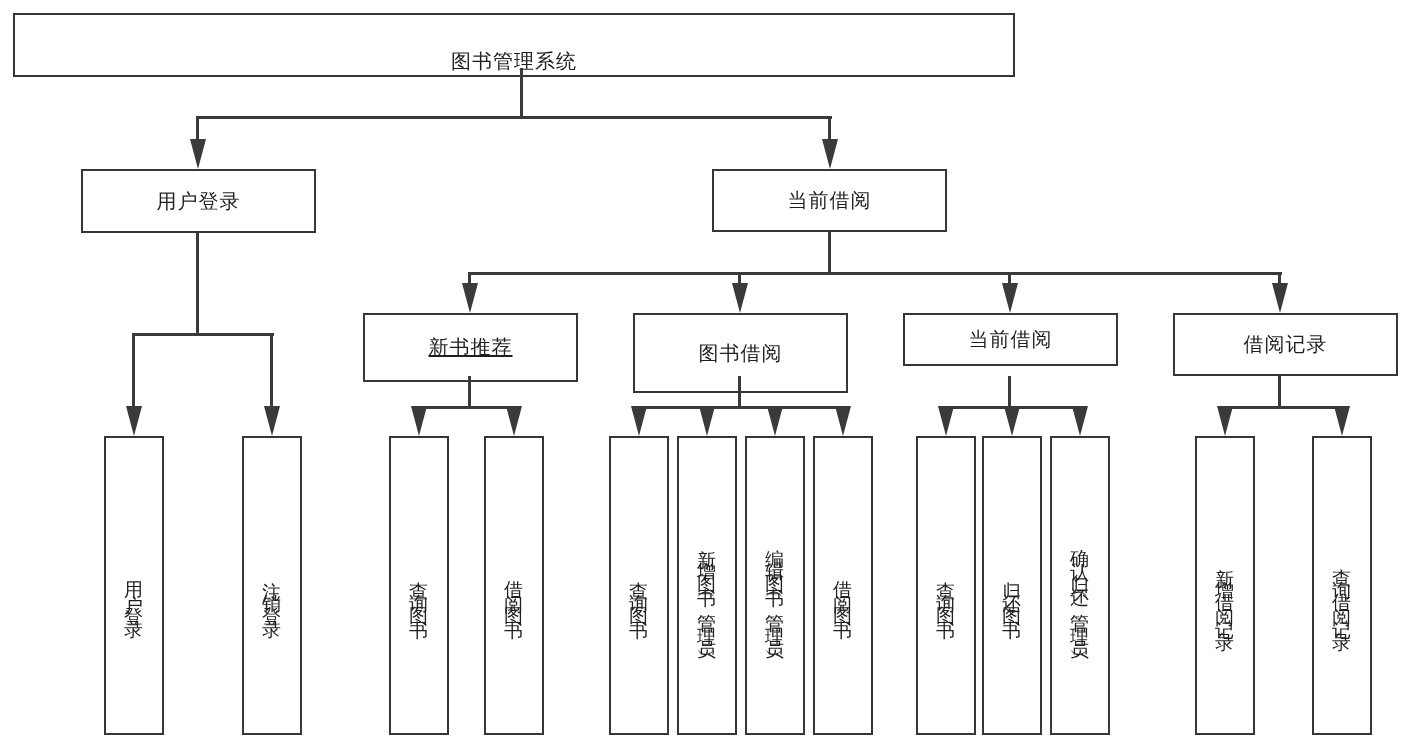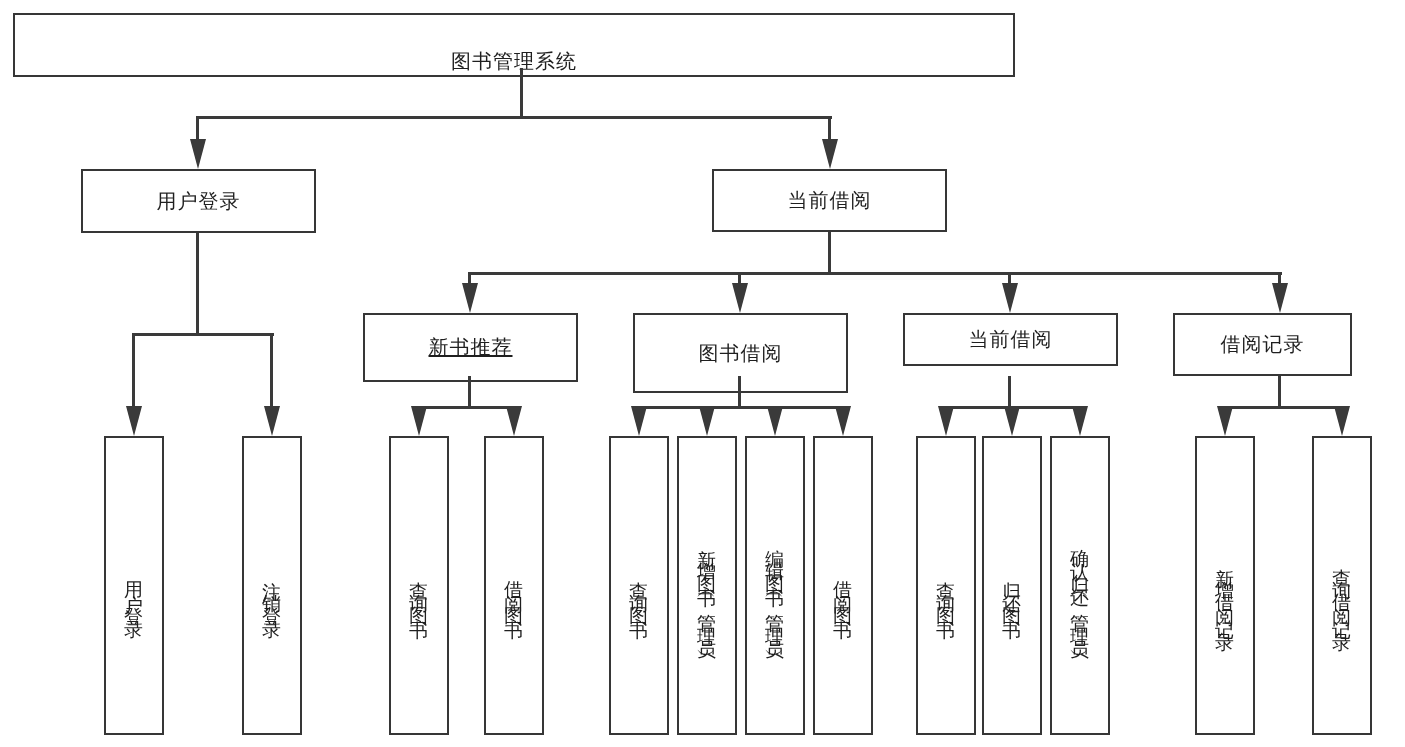--- a/index.html
+++ b/index.html
@@ -78,21 +78,21 @@
 
   <div class="node" style="left:363px;top:313px;width:215px;height:69px;text-decoration:underline;">
     <span>新书推荐</span>
   </div>
   <div class="node" style="left:633px;top:313px;width:215px;height:80px;justify-content:center;">
     <span>图书借阅</span>
   </div>
   <div class="node" style="left:903px;top:313px;width:215px;height:53px;">
     <span>当前借阅</span>
   </div>
-  <div class="node" style="left:1173px;top:313px;width:179px;height:63px;">
+  <div class="node" style="left:1173px;top:313px;width:225px;height:63px;">
     <span>借阅记录</span>
   </div>
 
   <div class="leaf" style="left:104px;">
     <span class="vtext">用户登录</span>
   </div>
   <div class="leaf" style="left:242px;">
     <span class="vtext">注销登录</span>
   </div>
   <div class="leaf" style="left:389px;">

